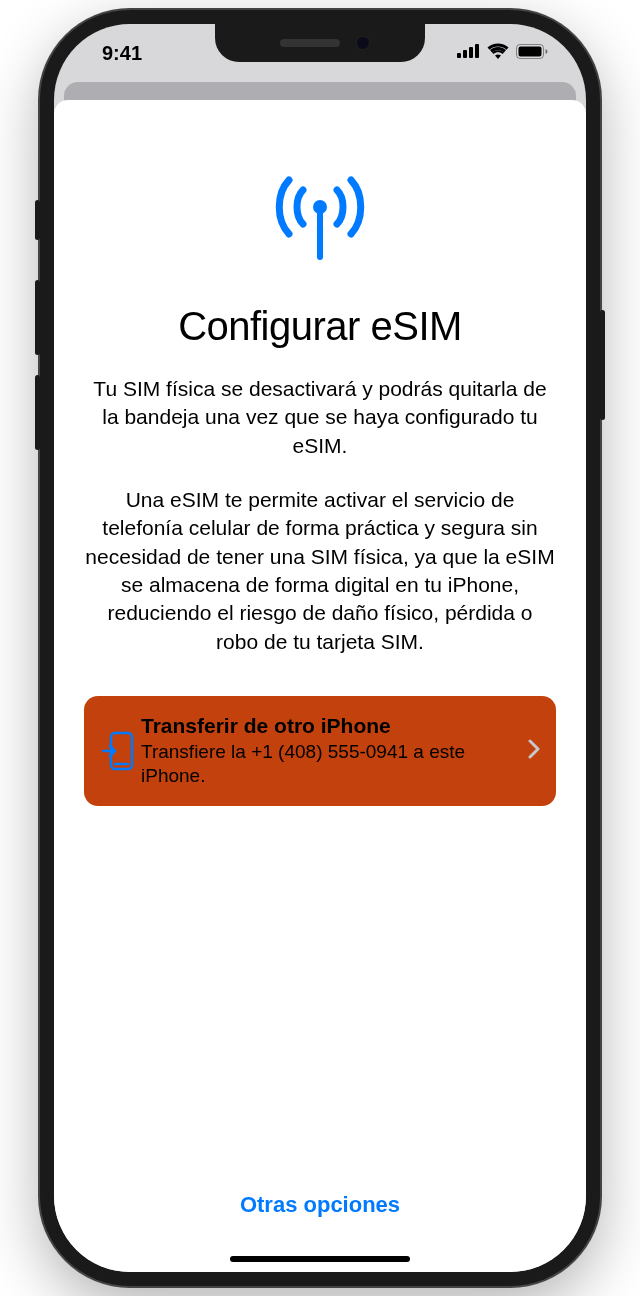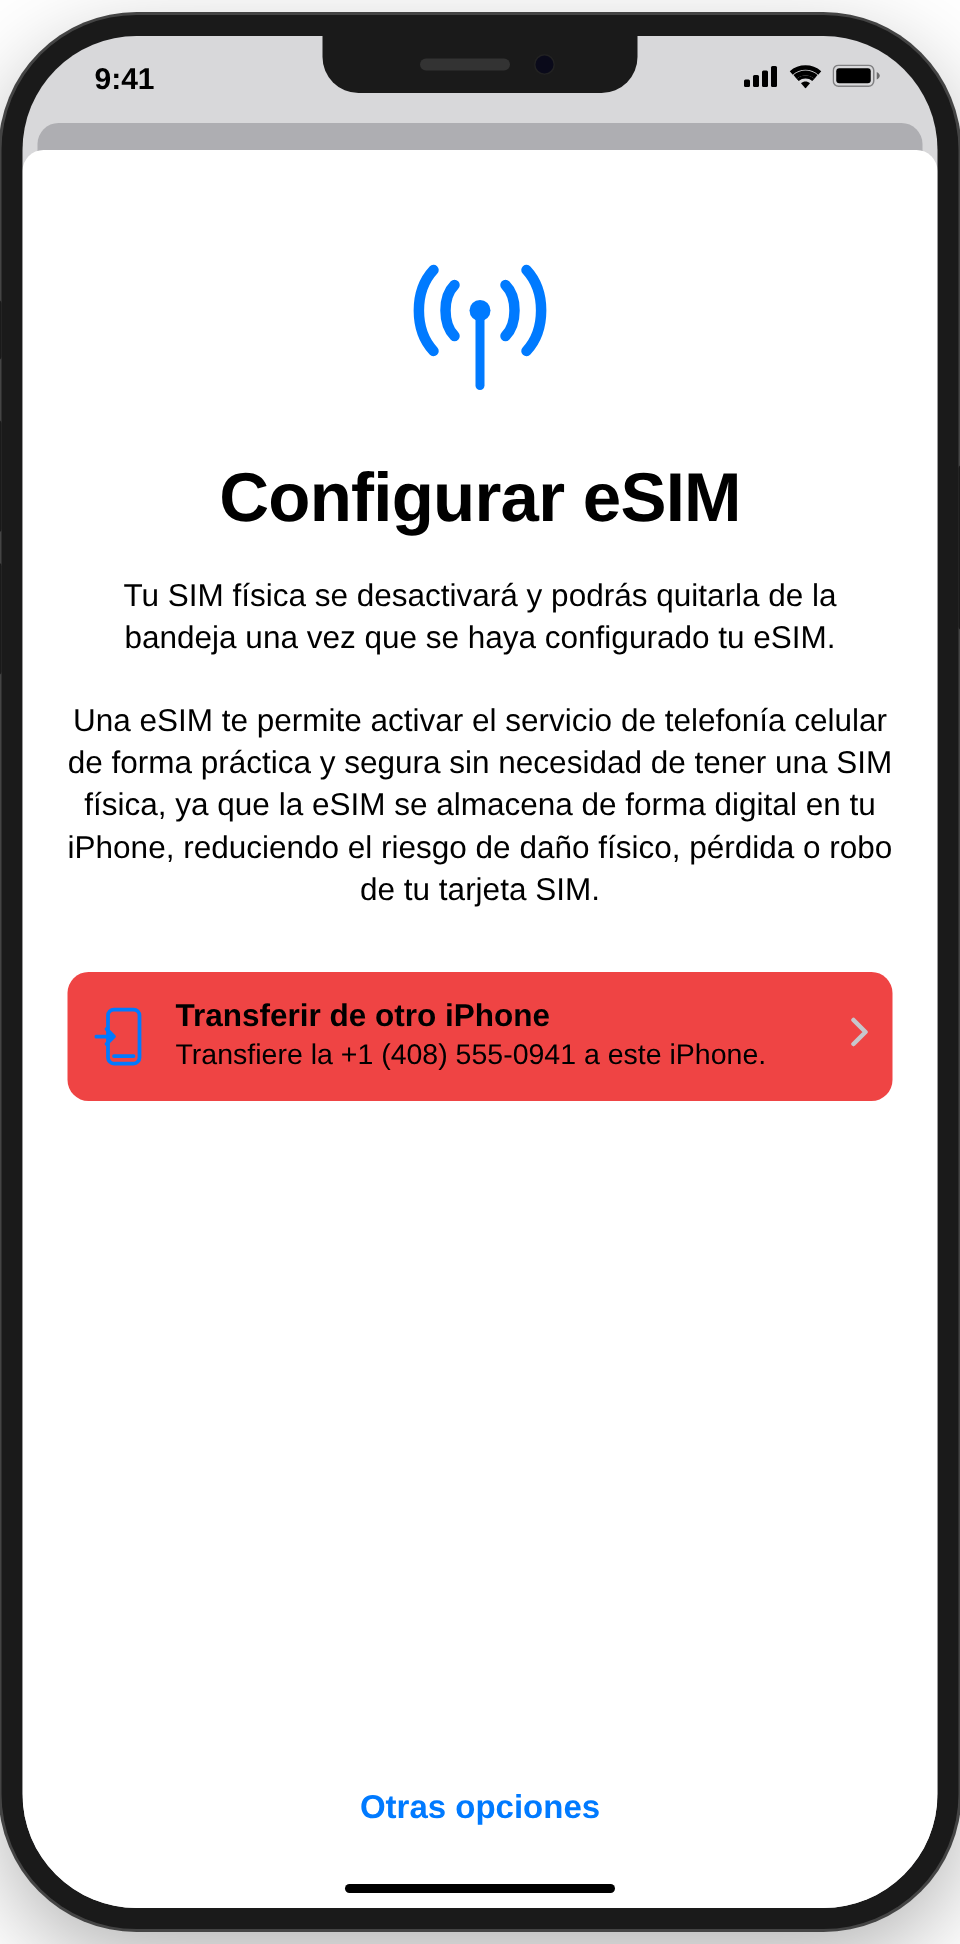--- a/index.html
+++ b/index.html
@@ -12,21 +12,21 @@
     body {
       width: 640px;
       height: 1296px;
       background: #fff;
       display: flex;
       align-items: center;
       justify-content: center;
     }
     
     .phone-frame {
-      width: 638px;
+      width: 560px;
       height: 1276px;
       background: #1a1a1a;
       border-radius: 90px;
       padding: 14px;
       position: relative;
       box-shadow: 0 0 0 2px #444, 0 20px 60px rgba(0,0,0,0.3);
     }
     
     .phone-side-button {
       position: absolute;
@@ -138,44 +138,44 @@
     }
     
     .hero-icon {
       display: flex;
       justify-content: center;
       margin-top: 50px;
       margin-bottom: 40px;
     }
     
     .page-title {
-      font-size: 46px;
-      font-weight: 700;
+      font-size: 40px;
+      font-weight: 400;
       text-align: center;
       color: #000;
       margin-bottom: 26px;
       letter-spacing: -0.5px;
     }
     
     .body-text {
       font-size: 21px;
       line-height: 1.35;
       text-align: center;
       color: #000;
       margin-bottom: 26px;
       font-weight: 400;
     }
     
     .option-card {
-      background: #ef4444;
+      background: #c2410c;
       border-radius: 14px;
       padding: 18px 16px;
       display: flex;
       align-items: center;
-      gap: 20px;
+      gap: 5px;
       margin-top: 14px;
     }
     
     .option-icon {
       flex-shrink: 0;
       width: 36px;
       display: flex;
       align-items: center;
       justify-content: center;
     }

